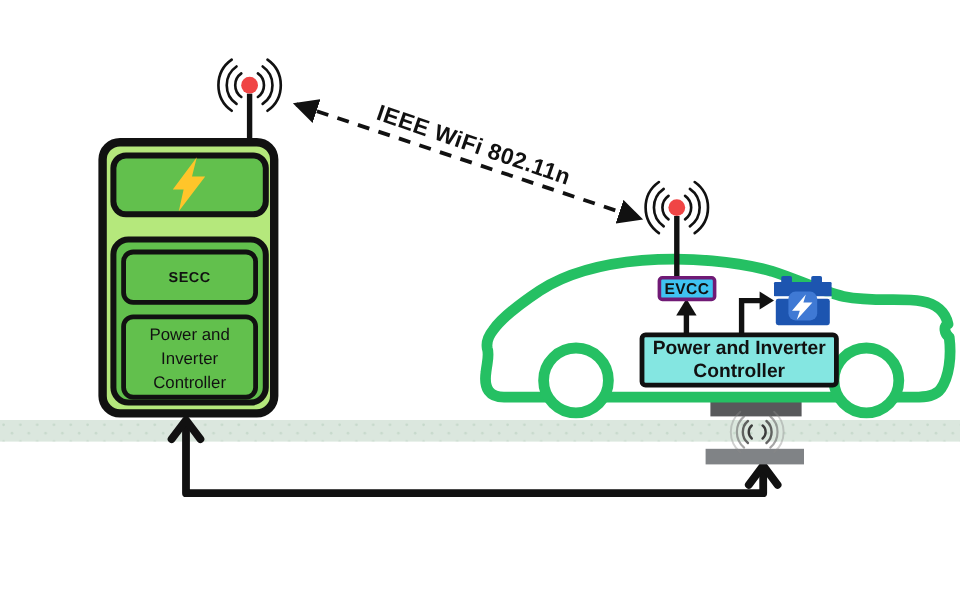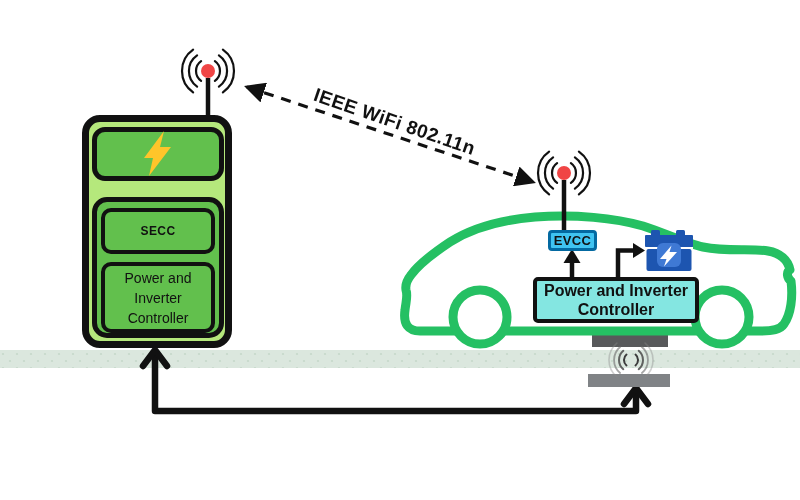--- a/index.html
+++ b/index.html
@@ -14,21 +14,21 @@
     border:7px solid #111;border-radius:18px;}
   .station-top{left:92px;top:127px;width:132px;height:54px;background:#62c04d;
     border:5px solid #111;border-radius:13px;display:flex;align-items:center;justify-content:center;}
   .station-lower{left:92px;top:197px;width:132px;height:141px;background:#62c04d;
     border:5px solid #111;border-radius:15px;}
   .st-box{background:#62c04d;border:4px solid #111;border-radius:10px;
     display:flex;align-items:center;justify-content:center;text-align:center;}
   .secc{left:101px;top:208px;width:114px;height:46px;font-size:12px;font-weight:600;letter-spacing:.4px;}
   .spic{left:101px;top:262px;width:114px;height:71px;font-size:14px;line-height:20px;font-weight:500;}
   
-  .evcc{left:548px;top:230px;width:49px;height:21px;background:#3fc3f1;border:3px solid #0369a1;
+  .evcc{left:548px;top:230px;width:49px;height:21px;background:#3fc3f1;border:3px solid #701a75;
     border-radius:4px;display:flex;align-items:center;justify-content:center;
     font-size:13px;font-weight:700;letter-spacing:.3px;}
   .vpic{left:533px;top:277px;width:166px;height:46px;background:#84e6e1;border:4px solid #111;
     border-radius:5px;display:flex;align-items:center;justify-content:center;text-align:center;
     font-size:16px;line-height:19px;font-weight:600;}
   
   .wifi-label{left:318px;top:84px;width:240px;font-size:19px;font-weight:700;letter-spacing:.4px;
     transform:rotate(19deg);transform-origin:left top;white-space:nowrap;}
 </style>
 </head>

